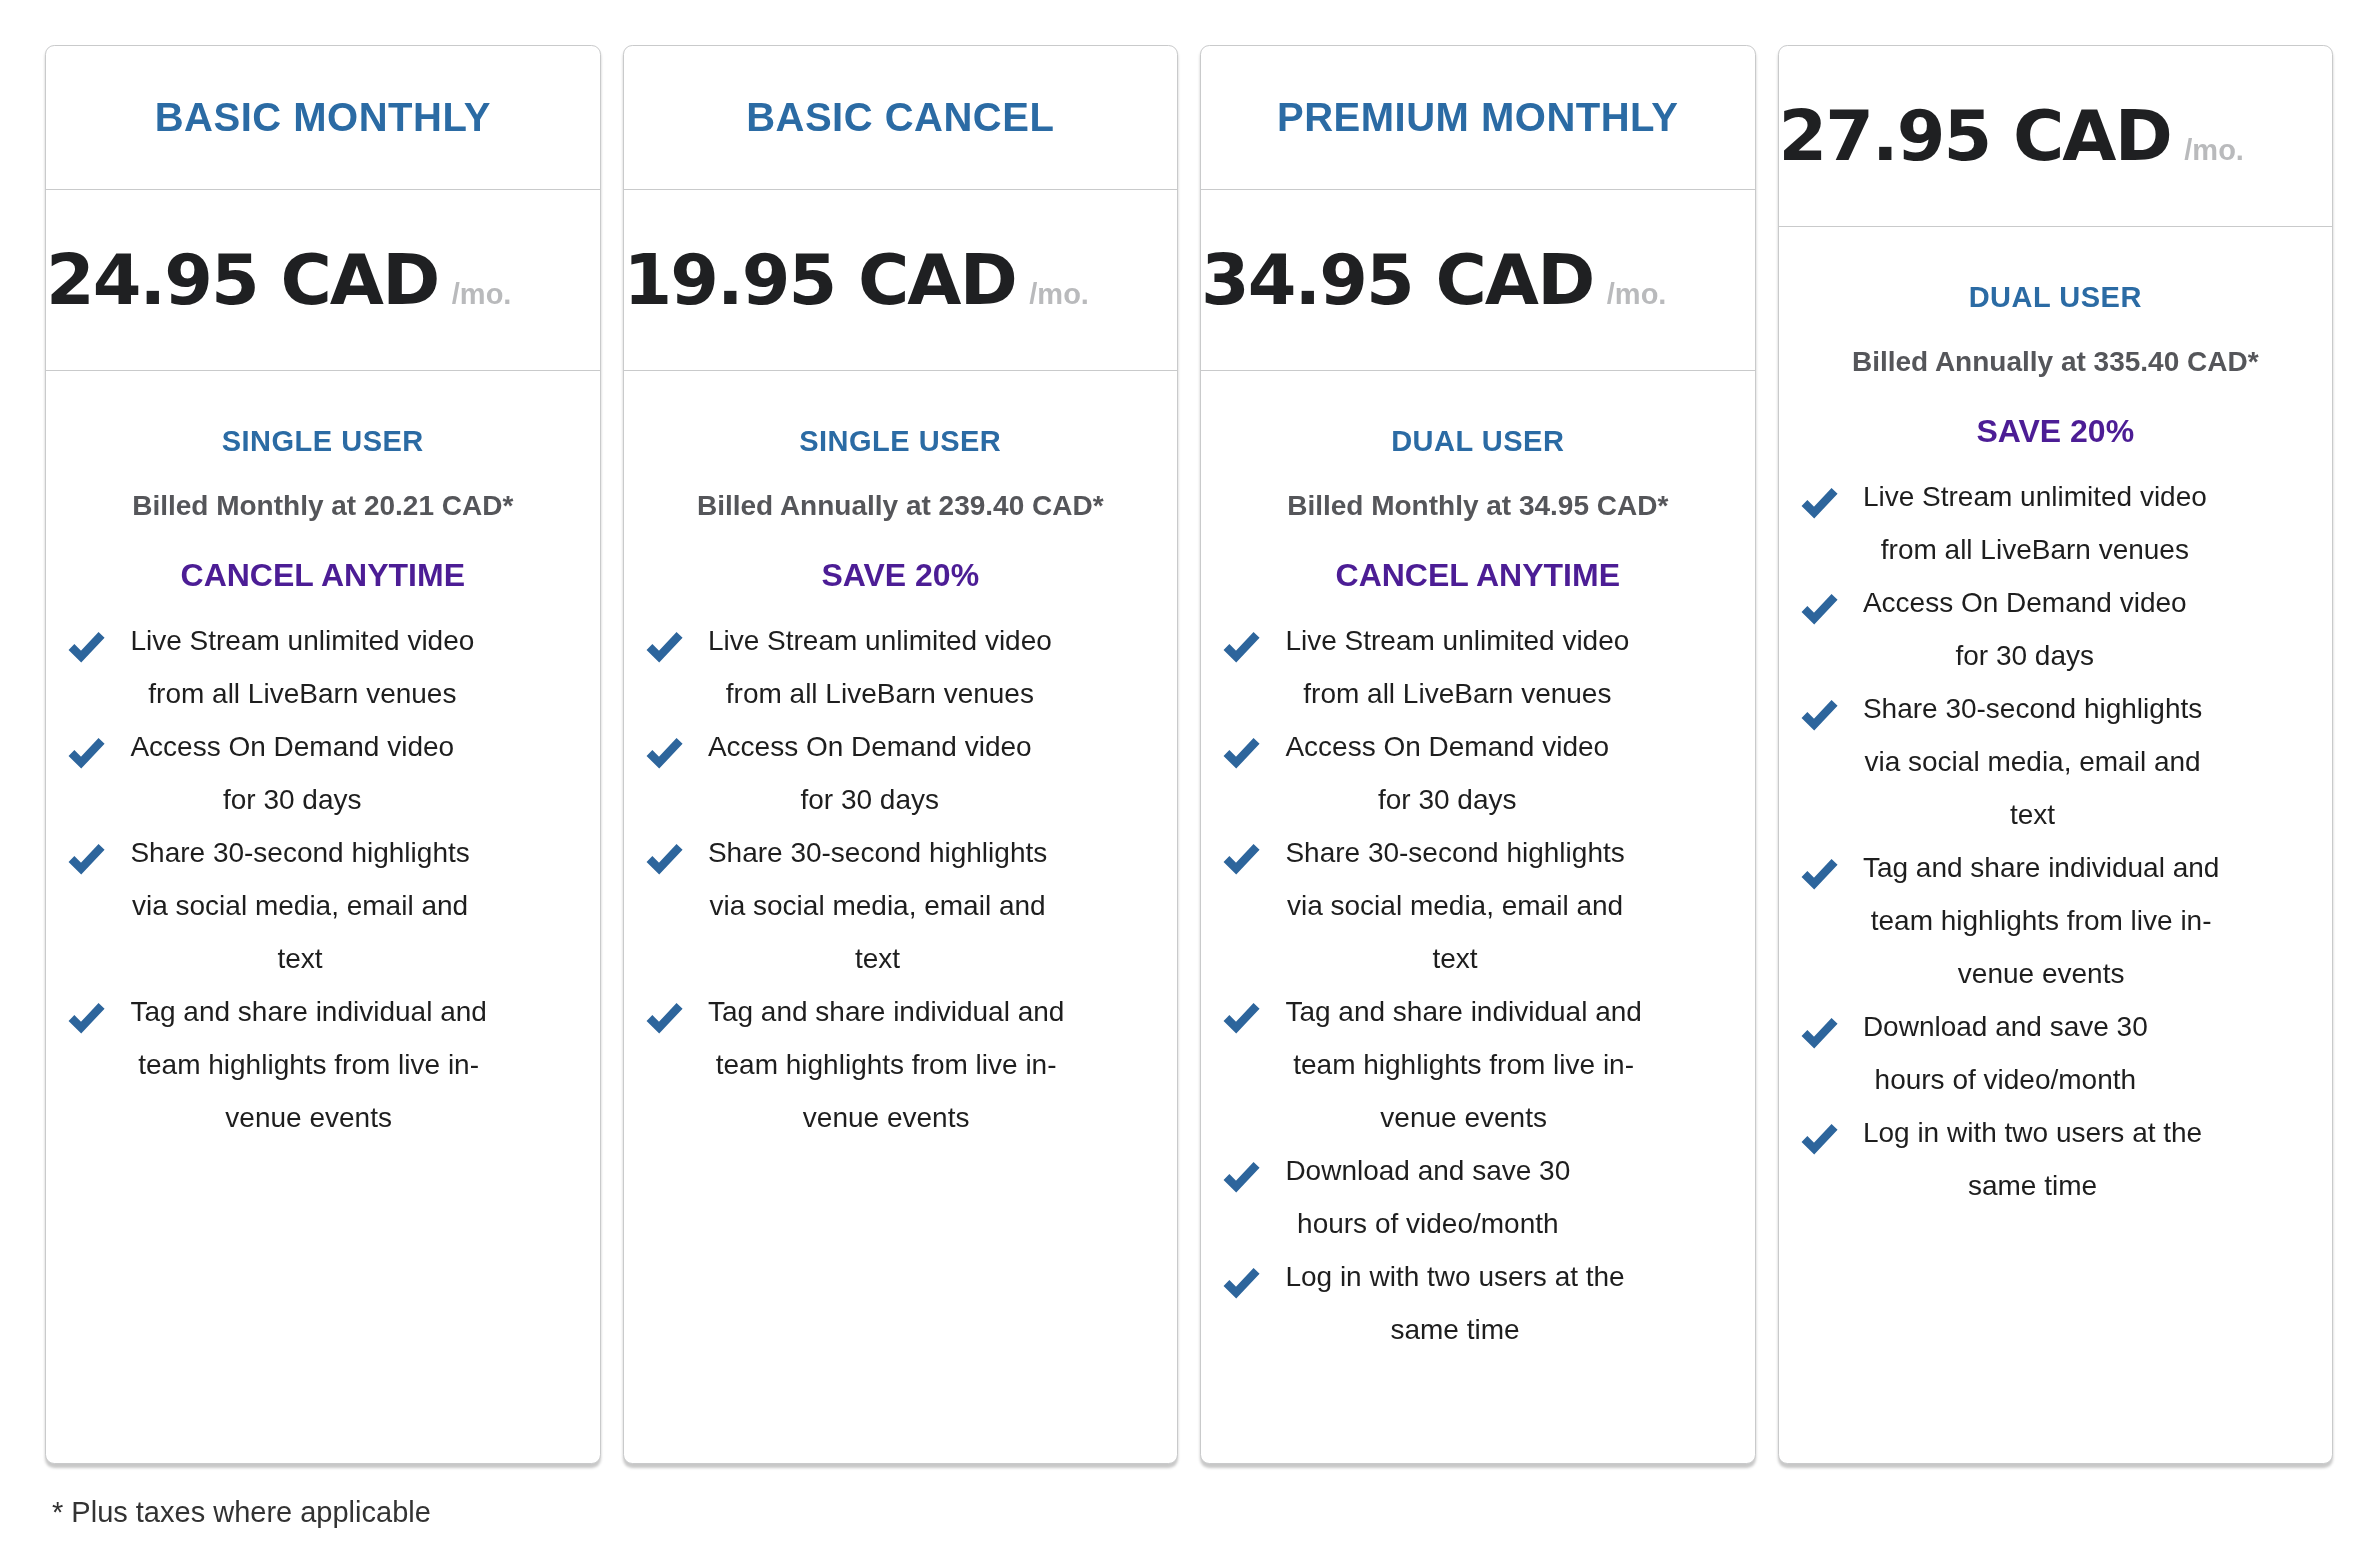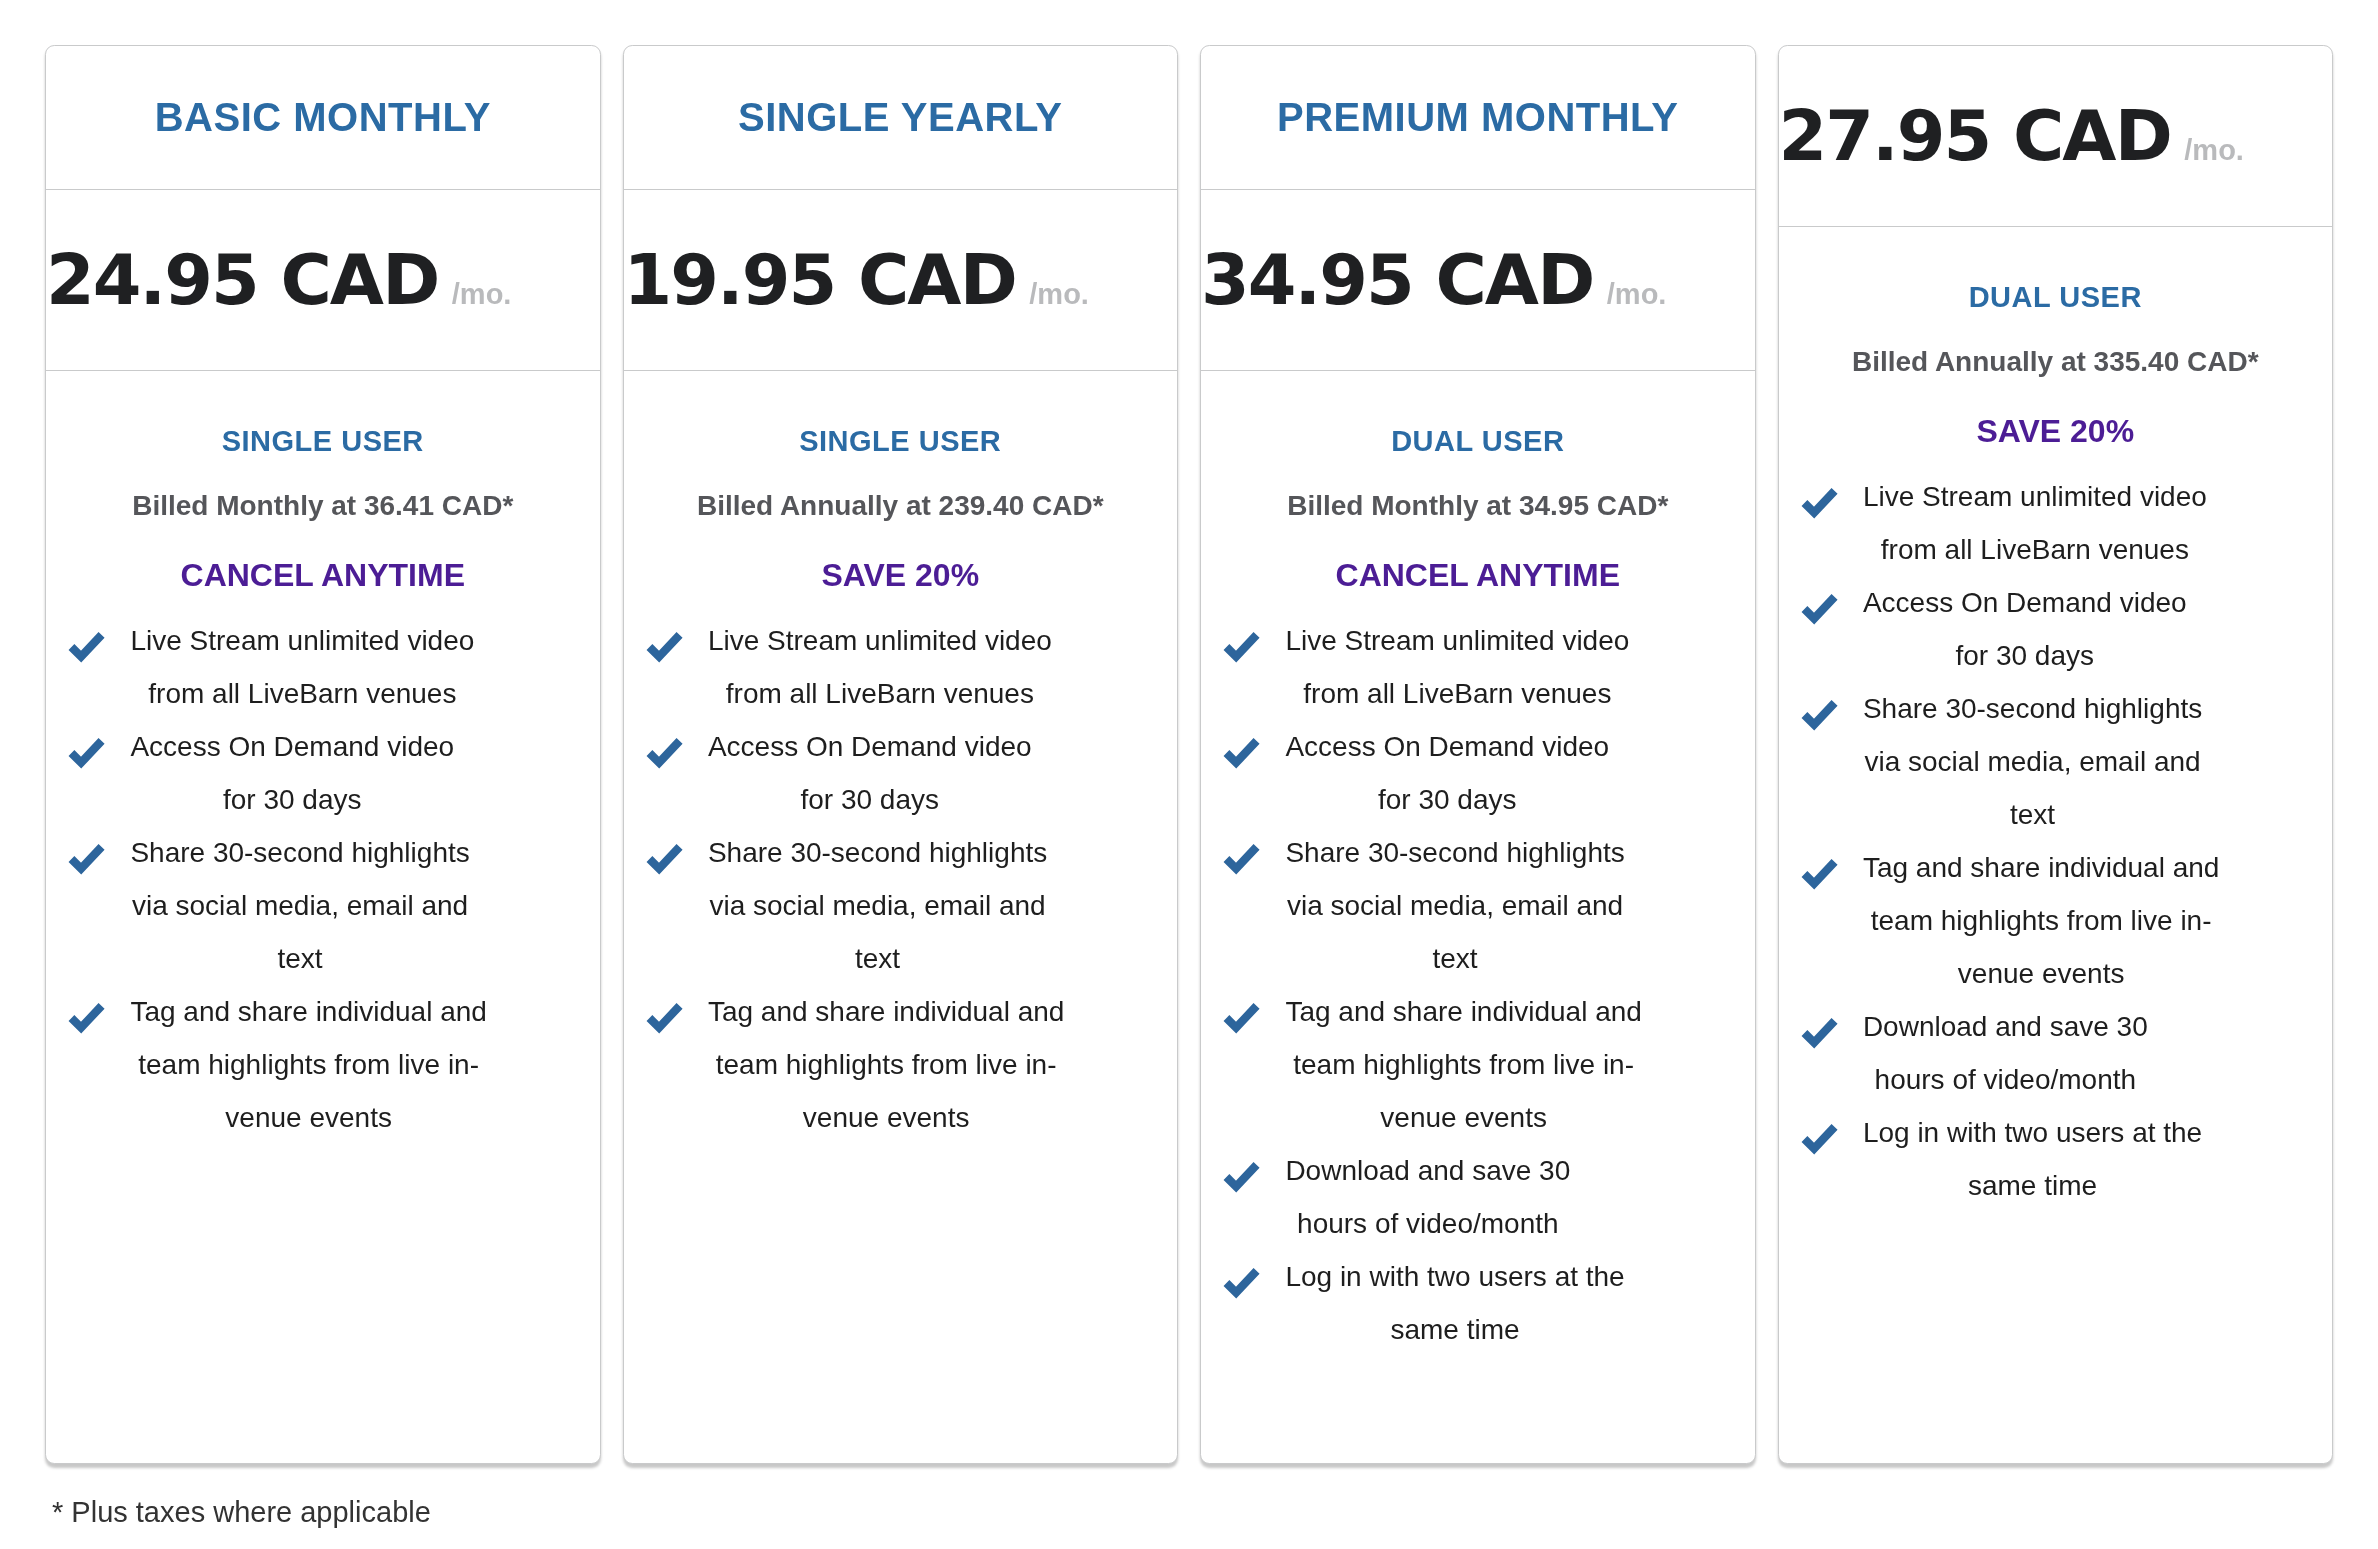--- a/index.html
+++ b/index.html
@@ -122,21 +122,21 @@
         <h2 class="plan-title">BASIC MONTHLY</h2>
       </header>
       <div class="price-row">
         <span class="price-line">
           <span class="price">24.95 CAD</span>
           <span class="period">/mo.</span>
         </span>
       </div>
       <div class="card-body">
         <div class="user-type">SINGLE USER</div>
-        <div class="billing">Billed Monthly at 36.41 CAD*</div>
+        <div class="billing">Billed Monthly at 20.21 CAD*</div>
         <div class="note">CANCEL ANYTIME</div>
         <ul class="features">
           <li class="feature">
             <svg class="check-icon" viewBox="0 0 24 24">
                 <path d="M3.6 13.4 L9 18.8 L20.4 6.6" fill="none" stroke="#2d659c" stroke-width="4.6"></path>
               </svg>
             <span class="feature-text">Live Stream unlimited video
 from all LiveBarn venues</span>
           </li>
           <li class="feature">
@@ -161,21 +161,21 @@
             <span class="feature-text">Tag and share individual and
 team highlights from live in-
 venue events</span>
           </li>
         </ul>
       </div>
     </section>
 
     <section class="card">
       <header class="card-header">
-        <h2 class="plan-title">SINGLE YEARLY</h2>
+        <h2 class="plan-title">BASIC CANCEL</h2>
       </header>
       <div class="price-row">
         <span class="price-line">
           <span class="price">19.95 CAD</span>
           <span class="period">/mo.</span>
         </span>
       </div>
       <div class="card-body">
         <div class="user-type">SINGLE USER</div>
         <div class="billing">Billed Annually at 239.40 CAD*</div>

